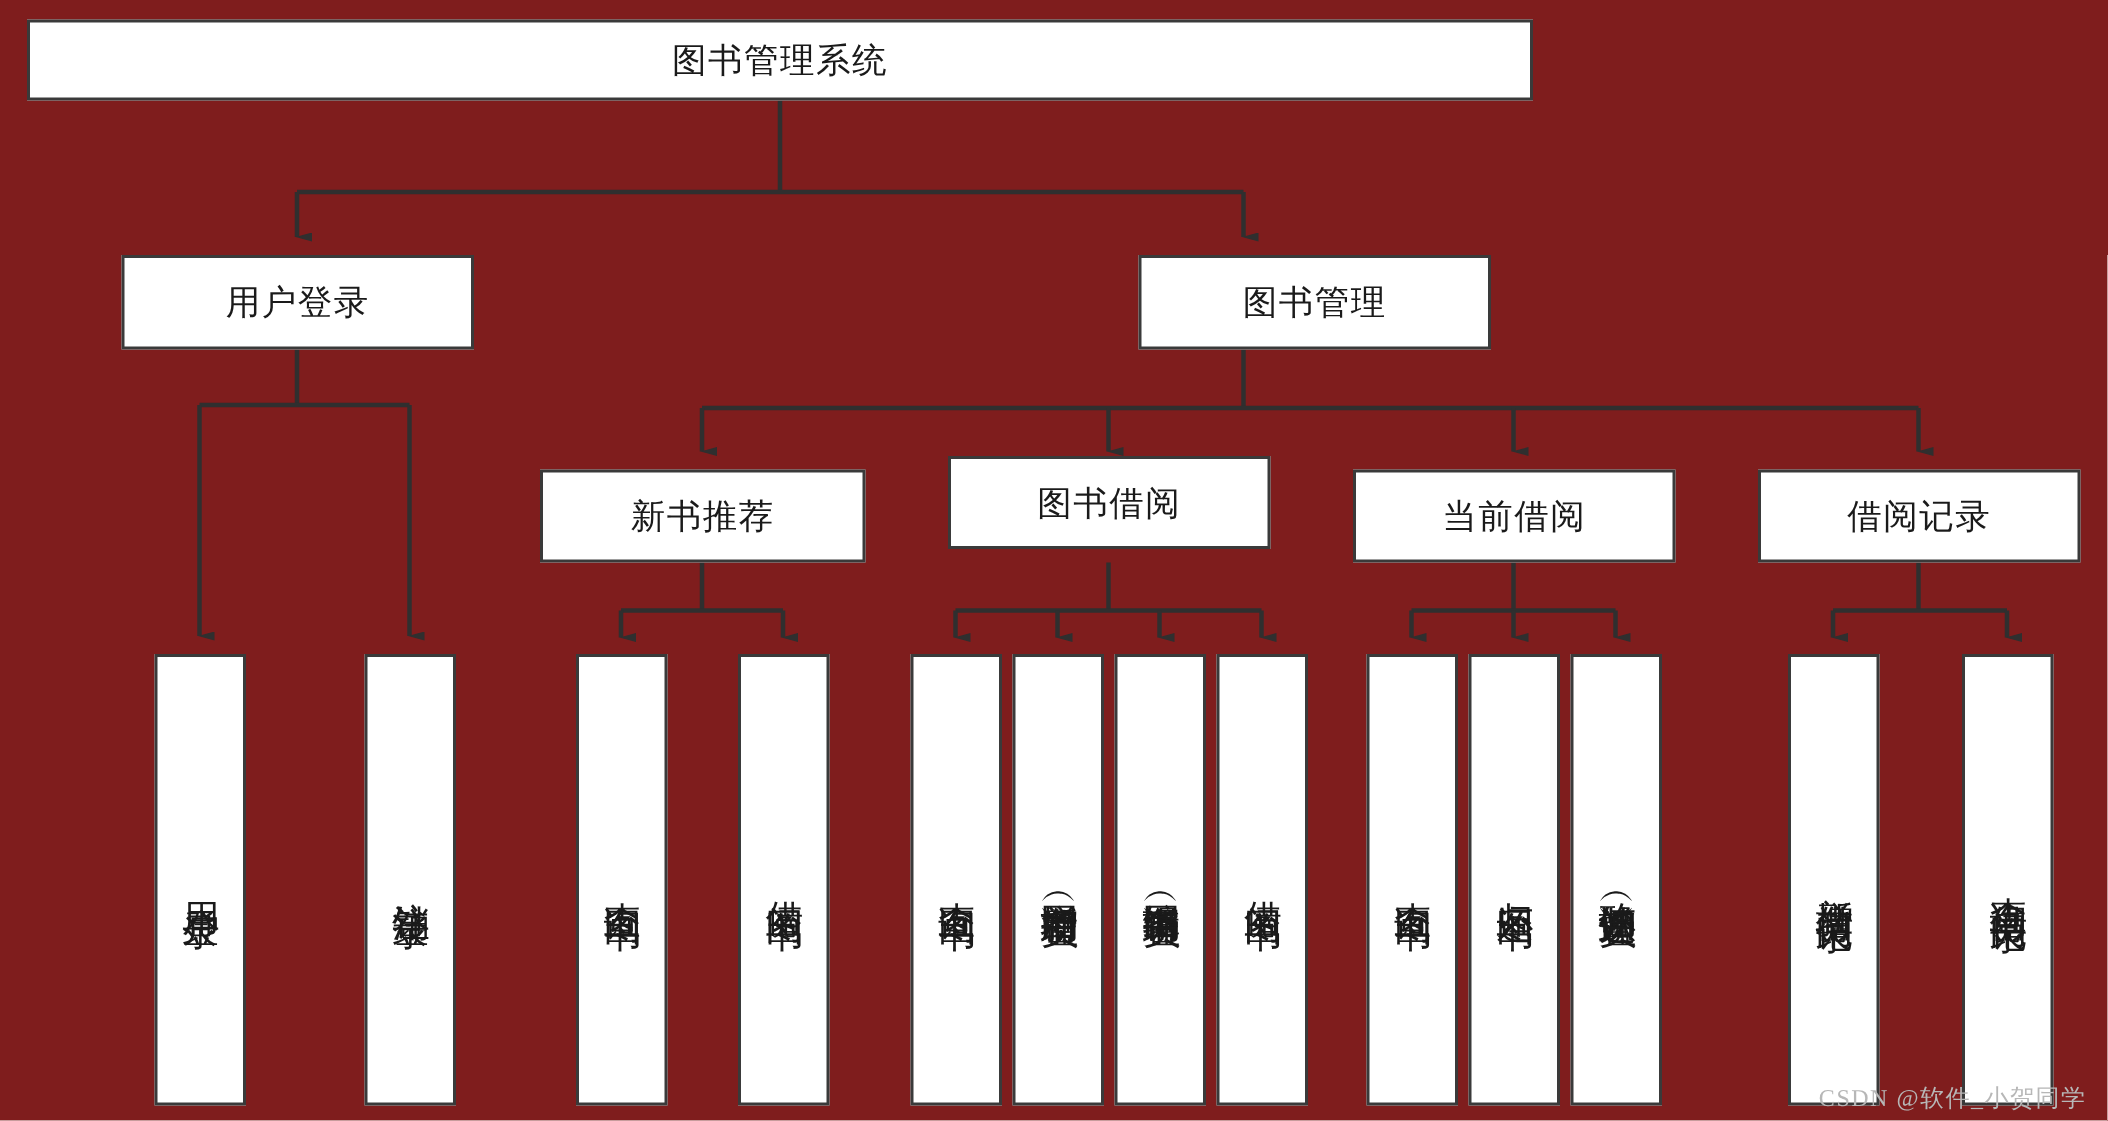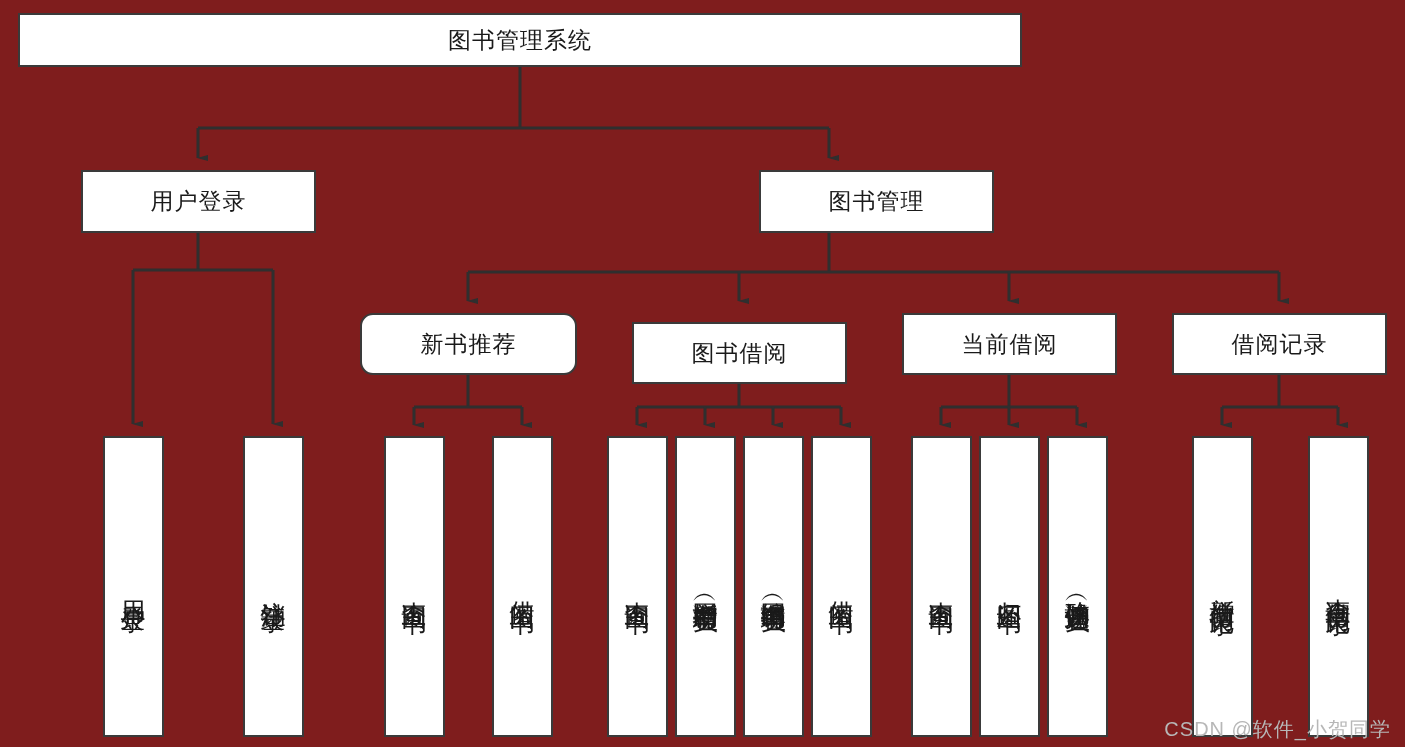--- a/index.html
+++ b/index.html
@@ -57,24 +57,25 @@
   }
   .node.vert.dense .label {
     font-size: 25px;
     letter-spacing: 1px;
     line-height: 1.06;
   }
   #watermark {
     position: absolute;
     right: 14px;
     bottom: 4px;
-    font-size: 20px;
+    font-size: 16px;
     color: #b7b7b7;
     letter-spacing: 1px;
     white-space: nowrap;
+    font-family: Liberation Serif, serif;
   }
 </style>
 </head>
 <body>
 
 <div id="canvas">
 
   <svg id="wires" viewBox="0 0 1405 747" xmlns="http://www.w3.org/2000/svg">
     <defs>
       <marker id="arrow" markerWidth="10" markerHeight="12" refX="3" refY="10" orient="auto" markerUnits="userSpaceOnUse">
@@ -129,24 +130,24 @@
     <span class="label">图书管理系统</span>
   </div>
 
   <div class="node horiz" style="left:81px; top:170px; width:235px; height:63px;">
     <span class="label">用户登录</span>
   </div>
   <div class="node horiz" style="left:711px; top:170px; width:235px; height:63px;margin-left:48px;">
     <span class="label">图书管理</span>
   </div>
 
-  <div class="node horiz" style="left:360px; top:313px; width:217px; height:62px;border-radius:13px;">
+  <div class="node horiz" style="left:360px; top:313px; width:217px; height:62px;">
     <span class="label">新书推荐</span>
   </div>
-  <div class="node horiz" style="left:632px; top:322px; width:215px; height:62px;">
+  <div class="node horiz" style="left:632px; top:304px; width:215px; height:62px;">
     <span class="label">图书借阅</span>
   </div>
   <div class="node horiz" style="left:902px; top:313px; width:215px; height:62px;justify-content:center;">
     <span class="label">当前借阅</span>
   </div>
   <div class="node horiz" style="left:1172px; top:313px; width:215px; height:62px;align-items:center;">
     <span class="label">借阅记录</span>
   </div>
 
   <div class="node vert" style="left:103px; top:436px; width:61px; height:301px;">

